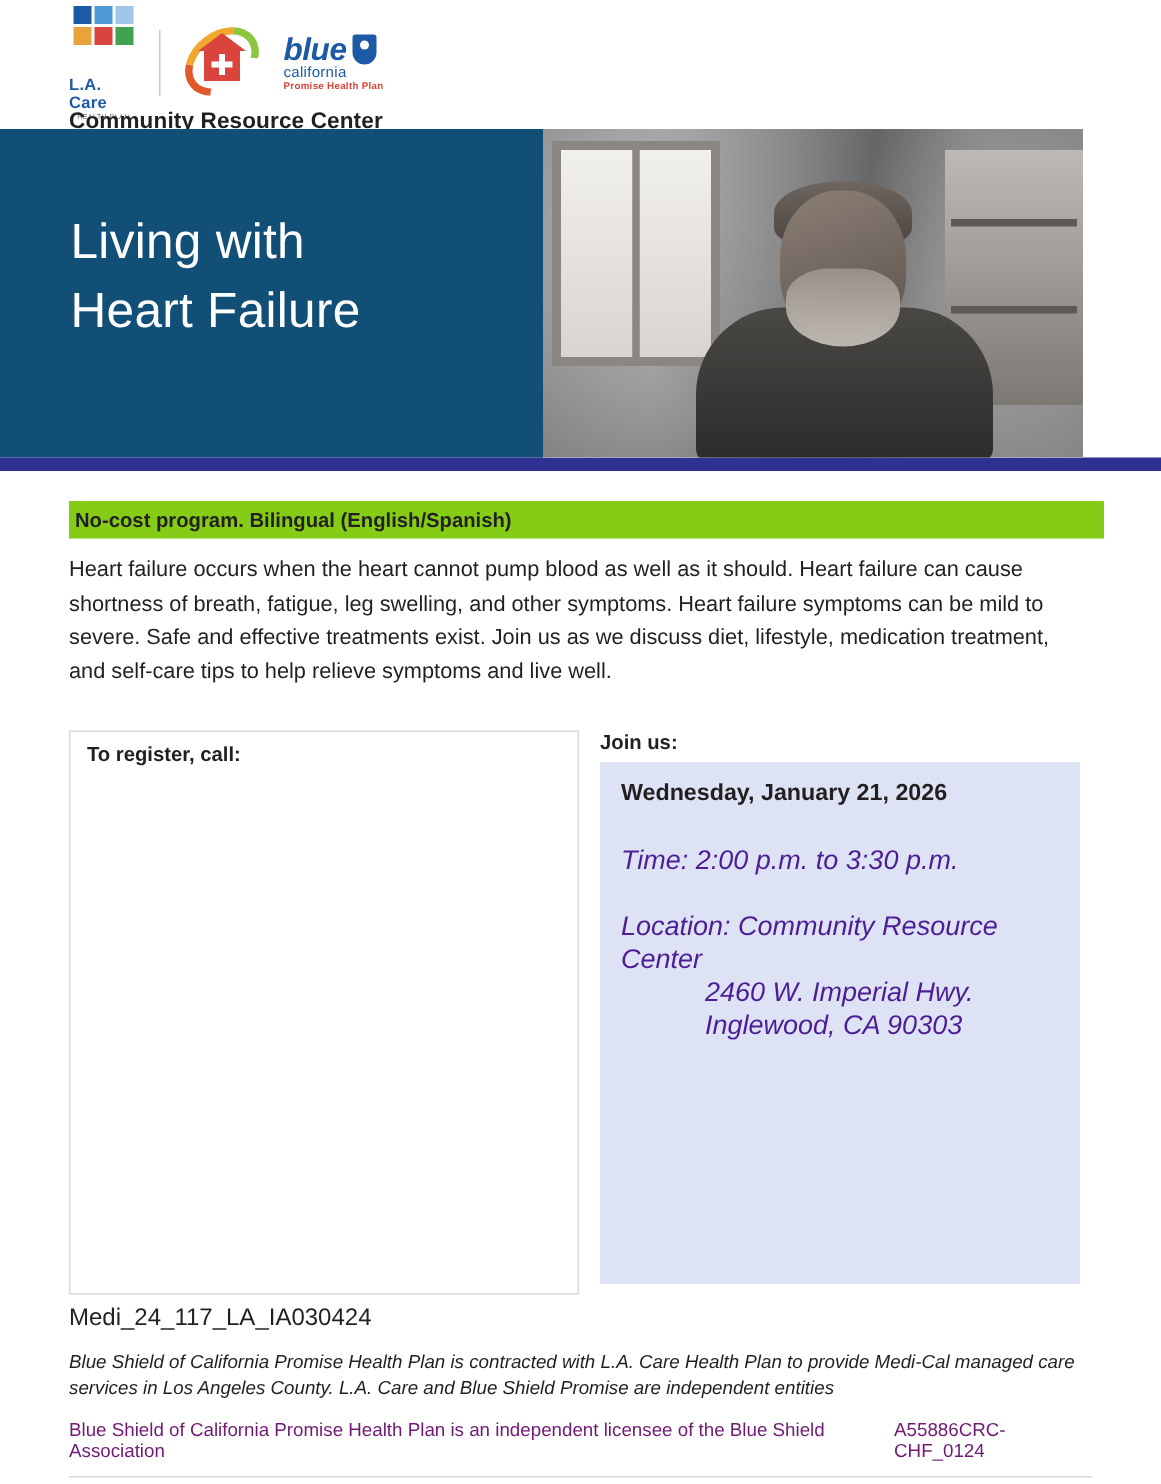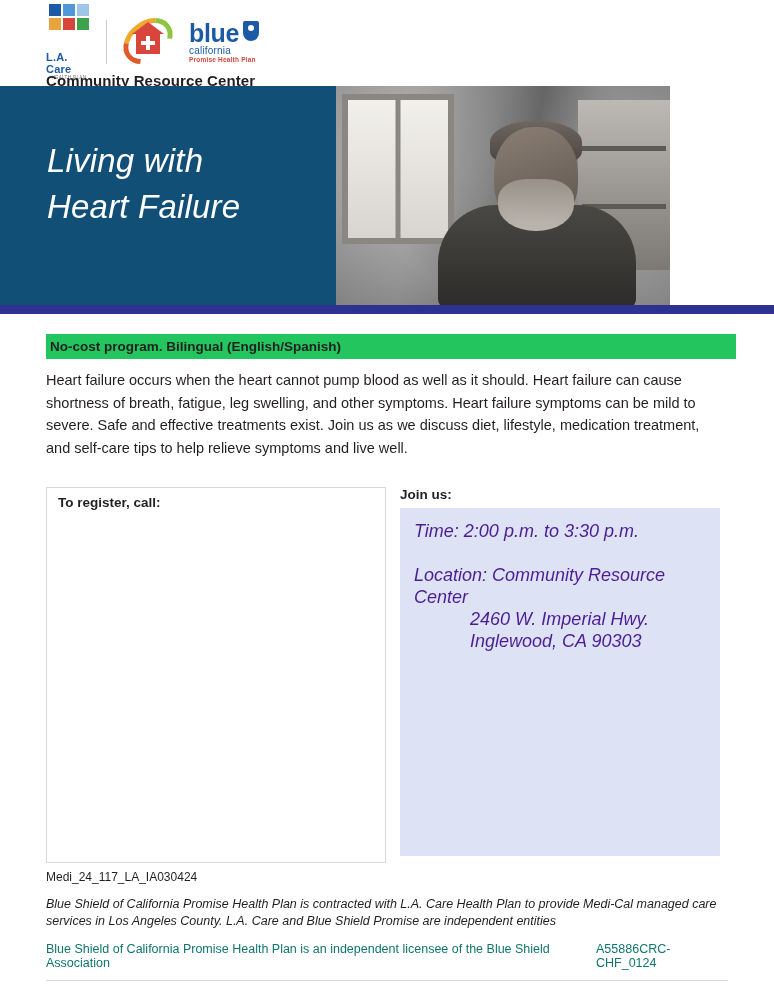--- a/index.html
+++ b/index.html
@@ -114,24 +114,25 @@
     position: absolute;
     left: 20px; top: 22px;
     width: 14px; height: 4px;
     background: #ffffff;
   }
   .bsc-logo {
     margin-left: 14px;
     line-height: 1;
   }
   .bsc-blue {
-    font-size: 25px;
+    font-size: 21px;
     font-weight: bold;
     color: #1d5aa6;
     letter-spacing: -.3px;
+    font-style: italic;
   }
   .bsc-calif {
     font-size: 10px;
     color: #1d5aa6;
     letter-spacing: .2px;
   }
   .bsc-promise {
     font-size: 6.5px;
     color: #d9453c;
     font-weight: bold;
@@ -163,24 +164,23 @@
     margin-left: 0;
     font-size: 15px;
     font-weight: bold;
     color: #231f20;
     letter-spacing: .1px;
   }
 
   
   .hero {
     position: relative;
-    width: 670px;
+    width: 722px;
     height: 219px;
     display: flex;
-    font-style: italic;
   }
   .hero-left {
     width: 388px;
     background: #124f77;
     position: relative;
   }
   .hero-title {
     position: absolute;
     left: 47px;
     top: 52px;
@@ -275,21 +275,21 @@
     background: #2e3192;
   }
 
   
   .content {
     padding: 0 46px;
     box-sizing: border-box;
   }
   .highlight-bar {
     margin-top: 20px;
-    background: #22c55e;
+    background: #84cc16;
     padding: 5px 4px 5px 4px;
     font-size: 13.5px;
     font-weight: bold;
     color: #231f20;
     width: 682px;
   }
   .paragraph {
     margin-top: 10px;
     font-size: 14.5px;
     line-height: 22.5px;
@@ -370,35 +370,35 @@
   .join-indent {
     padding-left: 56px;
   }
 
   
   .footer {
     padding: 14px 46px 0 46px;
     box-sizing: border-box;
   }
   .footer-code {
-    font-size: 12px;
+    font-size: 16px;
     color: #231f20;
   }
   .footer-note {
     margin-top: 12px;
     font-size: 12.5px;
     line-height: 17px;
     color: #231f20;
     width: 680px;
     font-style: italic;
   }
   .footer-last {
     margin-top: 12px;
     font-size: 12.5px;
-    color: #0f766e;
+    color: #701a75;
     display: flex;
     width: 680px;
     justify-content: space-between;
   }
   .footer-rule {
     margin-top: 10px;
     width: 682px;
     height: 1px;
     background: #d7d9dd;
   }
@@ -477,20 +477,21 @@
       <div class="col col-register">
         <div class="register-outline"></div>
         <div class="register-inner">
           <div class="col-label">To register, call:</div>
         </div>
       </div>
 
       <div class="col col-join">
         <div class="col-label">Join us:</div>
         <div class="join-box">
+          <div class="join-date">Wednesday, January 21, 2026</div>
           <div class="join-line">Time: 2:00 p.m. to 3:30 p.m.</div>
           <div class="join-gap"></div>
           <div class="join-line">Location: Community Resource Center</div>
           <div class="join-line join-indent">2460 W. Imperial Hwy.</div>
           <div class="join-line join-indent">Inglewood, CA 90303</div>
         </div>
       </div>
 
     </div>
   </div>

